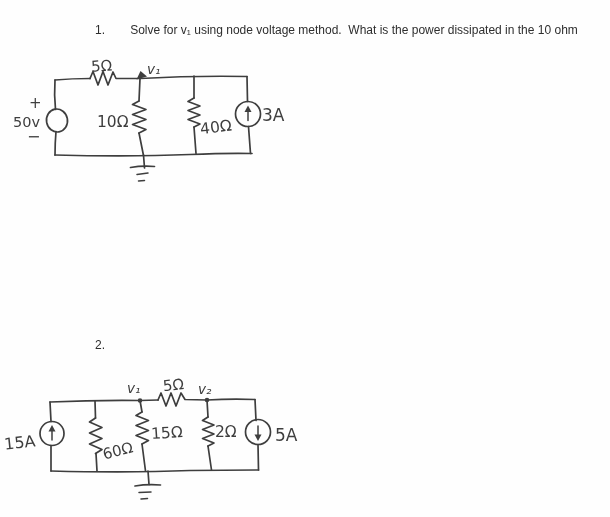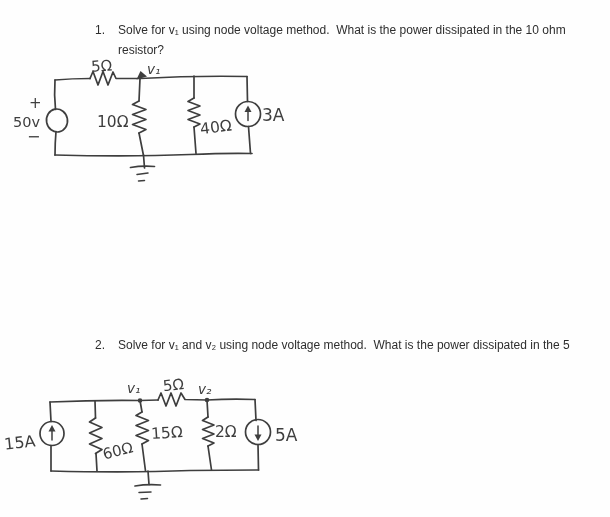--- a/index.html
+++ b/index.html
@@ -13,46 +13,44 @@
     background:var(--paper);
     font-family:"Liberation Sans","DejaVu Sans",sans-serif;
   }
   .problem{
     position:absolute;left:95px;width:495px;
     display:flex;align-items:flex-start;
     color:var(--text);
     font-size:12px;line-height:19.5px;
   }
   .pnum{width:23px;flex:0 0 23px;white-space:pre;}
-  .plines{flex:1;}
+  .plines{flex:1;text-align:center;}
   .pline{white-space:pre-wrap;}
   #problem1{top:21px;}
   #problem2{top:336px;}
   svg#circuits{position:absolute;left:0;top:0;}
   .wire{fill:none;stroke:var(--ink);stroke-width:1.7;stroke-linecap:round;stroke-linejoin:round;}
   .thin{stroke-width:1.5;}
   .inkfill{fill:var(--ink);stroke:none;}
   .hw{fill:var(--ink);font-family:"DejaVu Sans",sans-serif;}
   .hw-italic{font-style:italic;}
 </style>
 </head>
 <body>
 
 <div class="problem" id="problem1">
   <span class="pnum">1.</span>
   <div class="plines">
     <div class="pline">Solve for v₁ using node voltage method.  What is the power dissipated in the 10 ohm</div>
-    <div class="pline">resistor?</div>
   </div>
 </div>
 
 <div class="problem" id="problem2">
   <span class="pnum">2.</span>
   <div class="plines">
-    <div class="pline">Solve for v₁ and v₂ using node voltage method.  What is the power dissipated in the 5</div>
   </div>
 </div>
 
 <svg id="circuits" width="610" height="517" viewBox="0 0 610 517">
 
   <g>
 
     <path class="wire" d="M55,80 Q72,78.5 90,78.5"></path>
     <path class="wire" d="M90,78.5 l3,-7 l5,13.5 l5,-13.5 l5,13.5 l5,-13 l3,6.5 L140,78.5"></path>
     <path class="wire" d="M140,78.5 Q195,75.5 247,76.5"></path>

